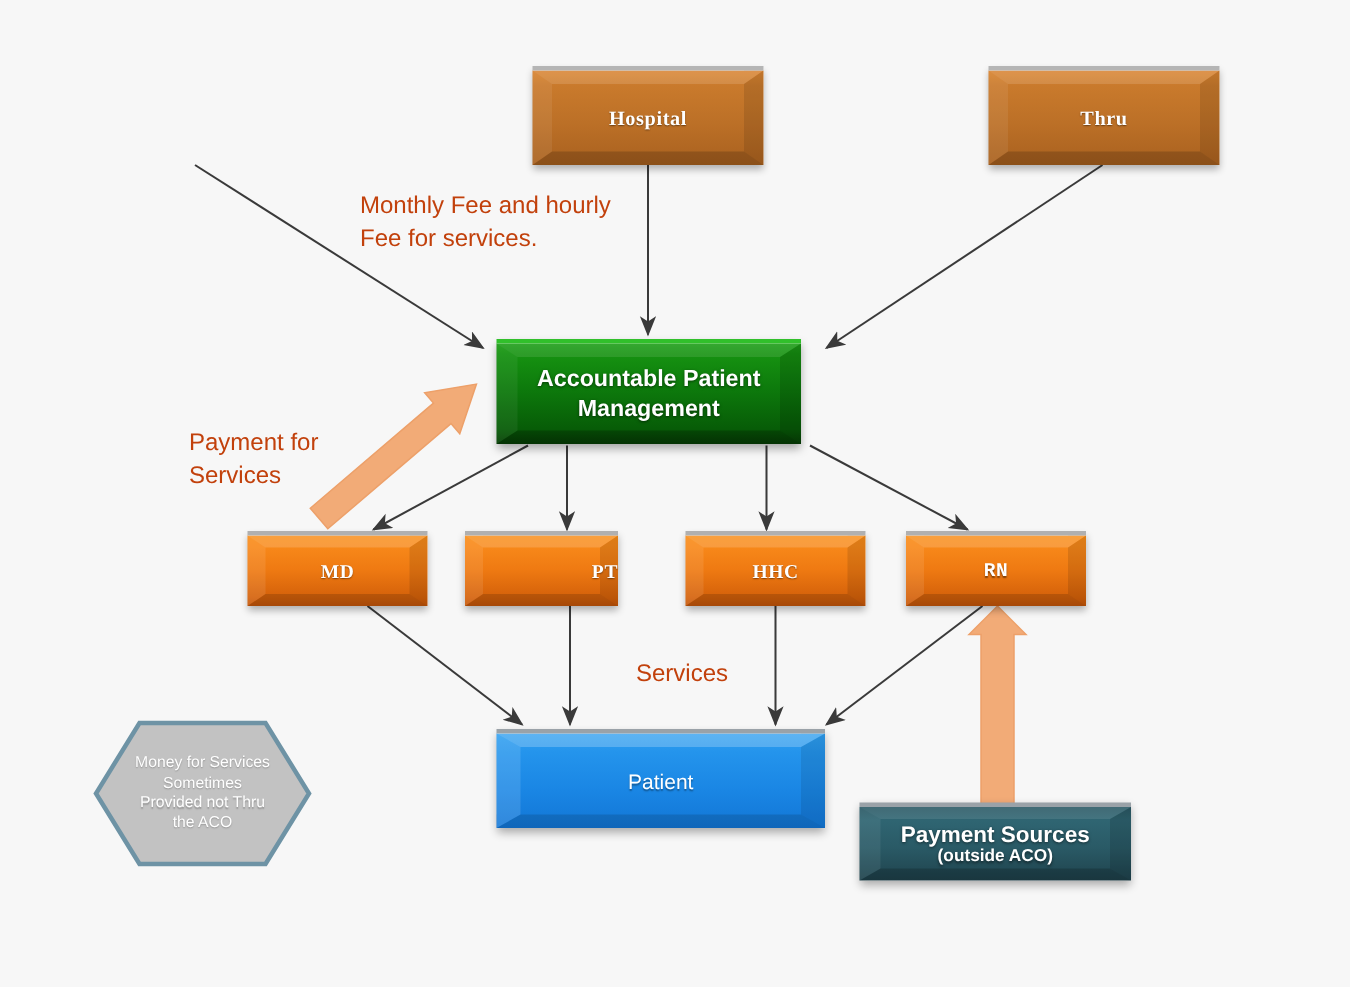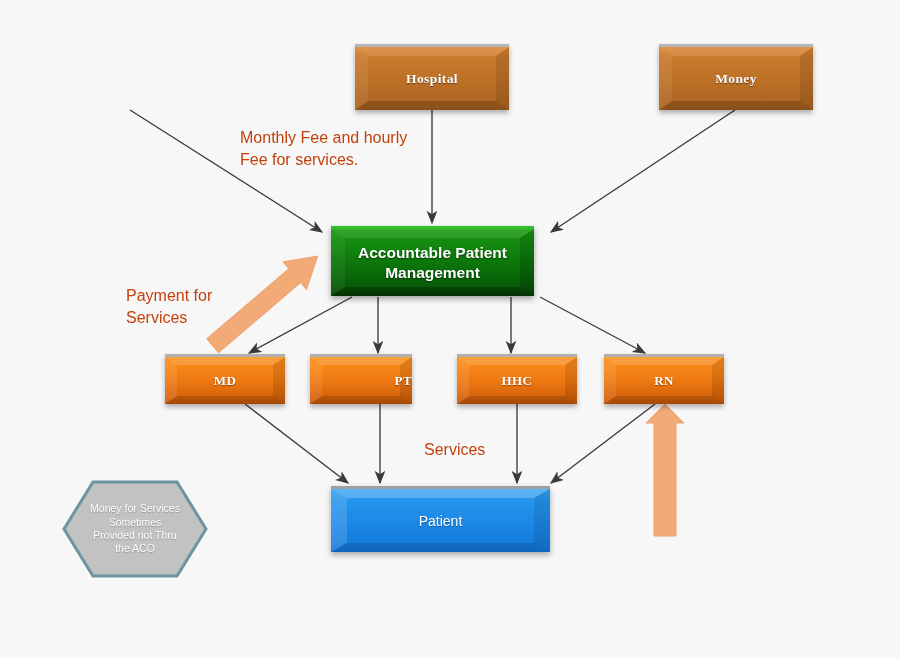--- a/index.html
+++ b/index.html
@@ -283,21 +283,21 @@
   </svg>
 
 
   <div class="node src-box bevel" style="left:355px; top:44px; width:154px; height:66px;">
     <span class="face"></span>
     <span class="label-txt">Hospital</span>
   </div>
 
   <div class="node src-box bevel" style="left:659px; top:44px; width:154px; height:66px;">
     <span class="face"></span>
-    <span class="label-txt">Money</span>
+    <span class="label-txt">Thru</span>
   </div>
 
   <div class="node apm-box bevel" style="left:331px; top:226px; width:203px; height:70px;">
     <span class="face"></span>
     <span class="label-txt">Accountable Patient</span>
     <span class="label-txt">Management</span>
   </div>
 
   <div class="node svc-box bevel" style="left:165px; top:354px; width:120px; height:50px;">
     <span class="face"></span>
@@ -307,30 +307,35 @@
   <div class="node svc-box bevel" style="left:310px; top:354px; width:102px; height:50px;align-items:flex-end;">
     <span class="face"></span>
     <span class="label-txt">PT</span>
   </div>
 
   <div class="node svc-box bevel" style="left:457px; top:354px; width:120px; height:50px;">
     <span class="face"></span>
     <span class="label-txt">HHC</span>
   </div>
 
-  <div class="node svc-box bevel" style="left:604px; top:354px; width:120px; height:50px;">
+  <div class="node svc-box bevel" style="left:604px; top:354px; width:120px; height:50px;font-family:Liberation Mono, monospace;">
     <span class="face"></span>
     <span class="label-txt">RN</span>
   </div>
 
   <div class="node patient-box bevel" style="left:331px; top:486px; width:219px; height:66px;">
     <span class="face"></span>
     <span class="label-txt">Patient</span>
   </div>
 
+  <div class="node pay-box bevel" style="left:573px; top:535px; width:181px; height:52px;">
+    <span class="face"></span>
+    <span class="pay-title">Payment Sources</span>
+    <span class="pay-sub">(outside ACO)</span>
+  </div>
 
 
   <div class="hexwrap" style="left:62px; top:480px; width:146px; height:98px;">
     <svg class="hex-svg" width="146" height="98" viewBox="0 0 146 98" xmlns="http://www.w3.org/2000/svg">
       <polygon points="31,2 115,2 144,49 115,96 31,96 2,49" fill="#c2c2c2" stroke="#6e93a5" stroke-width="3"></polygon>
     </svg>
     <div class="hex-text" style="padding:0 26px;">Money for Services Sometimes Provided not Thru the ACO</div>
   </div>
 
   <div class="annot" style="left:240px; top:127px; width:200px;">Monthly Fee and hourly

